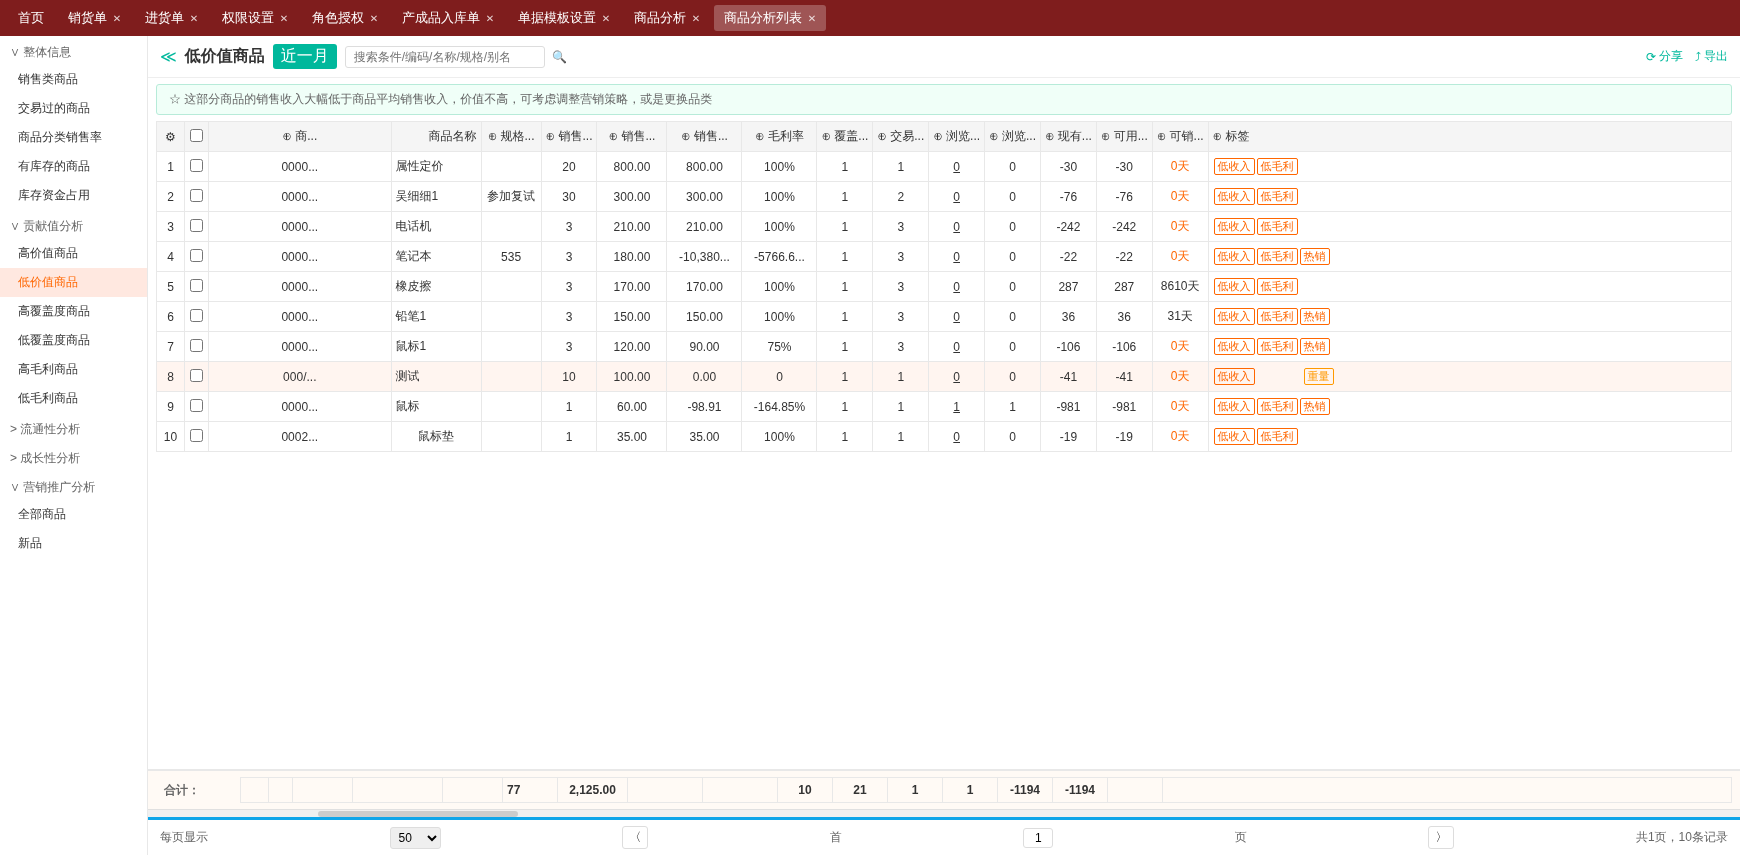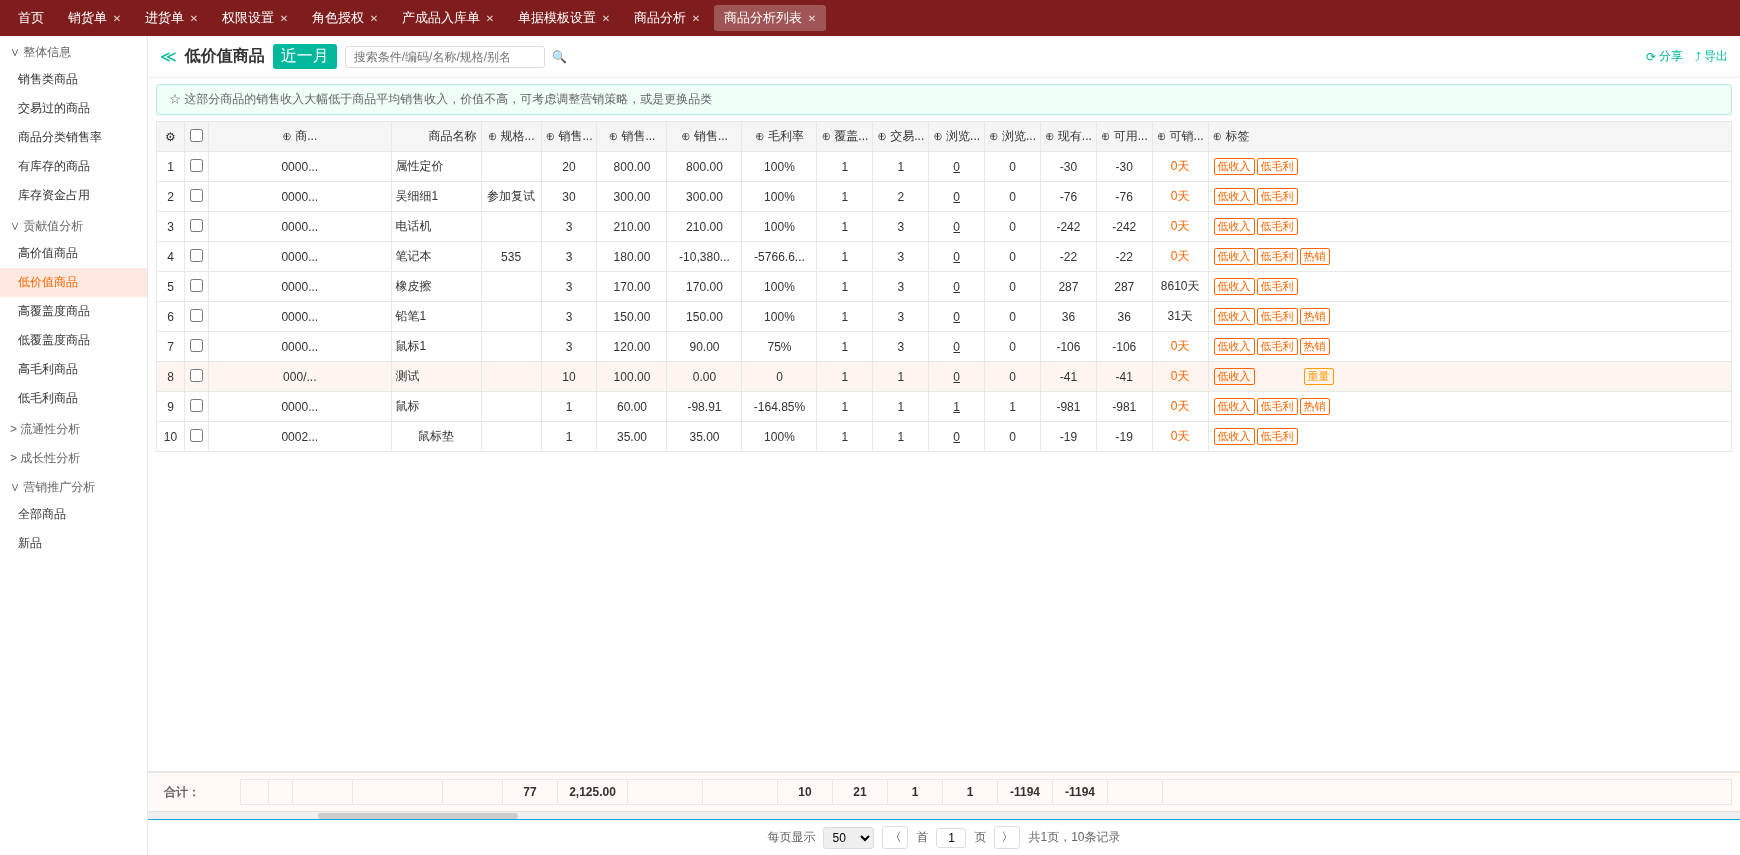--- a/index.html
+++ b/index.html
@@ -173,23 +173,23 @@
       padding: 6px 8px;
       display: flex;
       align-items: center;
     }
     .footer-label { color: #666; padding: 0 40px 0 8px; font-weight: bold; }
 
     
     .pagination-bar {
       display: flex;
       align-items: center;
-      justify-content: center;
+      justify-content: space-between;
       padding: 6px 12px;
-      border-top: 1px solid #0ea5e9;
+      border-top: 3px solid #0ea5e9;
       gap: 8px;
       background: #fff;
     }
     .pagination-bar span { color: #666; }
     .page-select {
       border: 1px solid #ddd;
       border-radius: 3px;
       padding: 2px 4px;
     }
     .page-btn {
@@ -499,21 +499,21 @@
     <div class="footer-total">
       <span class="footer-label">合计：</span>
       <table style="flex:1;">
         <tbody>
             <tr>
           <td style="width:28px;"></td>
           <td style="width:24px;"></td>
           <td style="width:60px;"></td>
           <td style="width:90px;"></td>
           <td style="width:60px;"></td>
-          <td style="width:55px;text-align:center;font-weight:bold;">77</td>
+          <td style="width:55px;text-align:left;font-weight:bold;">77</td>
           <td style="width:70px;text-align:center;font-weight:bold;">2,125.00</td>
           <td style="width:75px;"></td>
           <td style="width:75px;"></td>
           <td style="width:55px;text-align:center;font-weight:bold;">10</td>
           <td style="width:55px;text-align:center;font-weight:bold;">21</td>
           <td style="width:55px;text-align:center;font-weight:bold;">1</td>
           <td style="width:55px;text-align:center;font-weight:bold;">1</td>
           <td style="width:55px;text-align:center;font-weight:bold;">-1194</td>
           <td style="width:55px;text-align:center;font-weight:bold;">-1194</td>
           <td style="width:55px;"></td>

